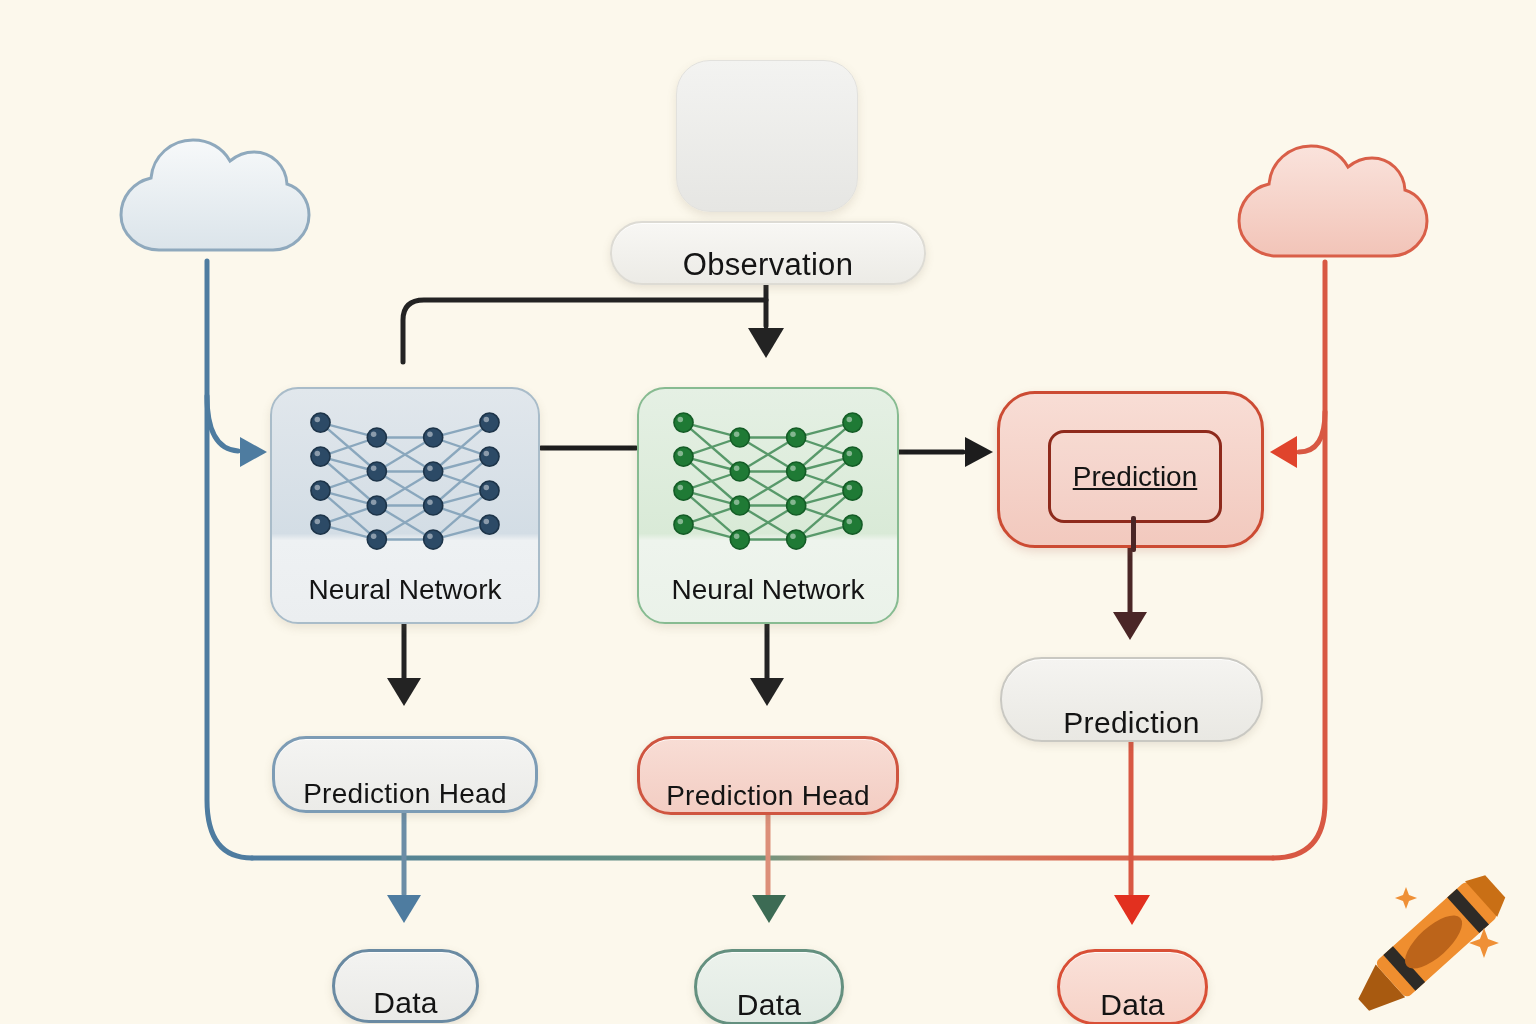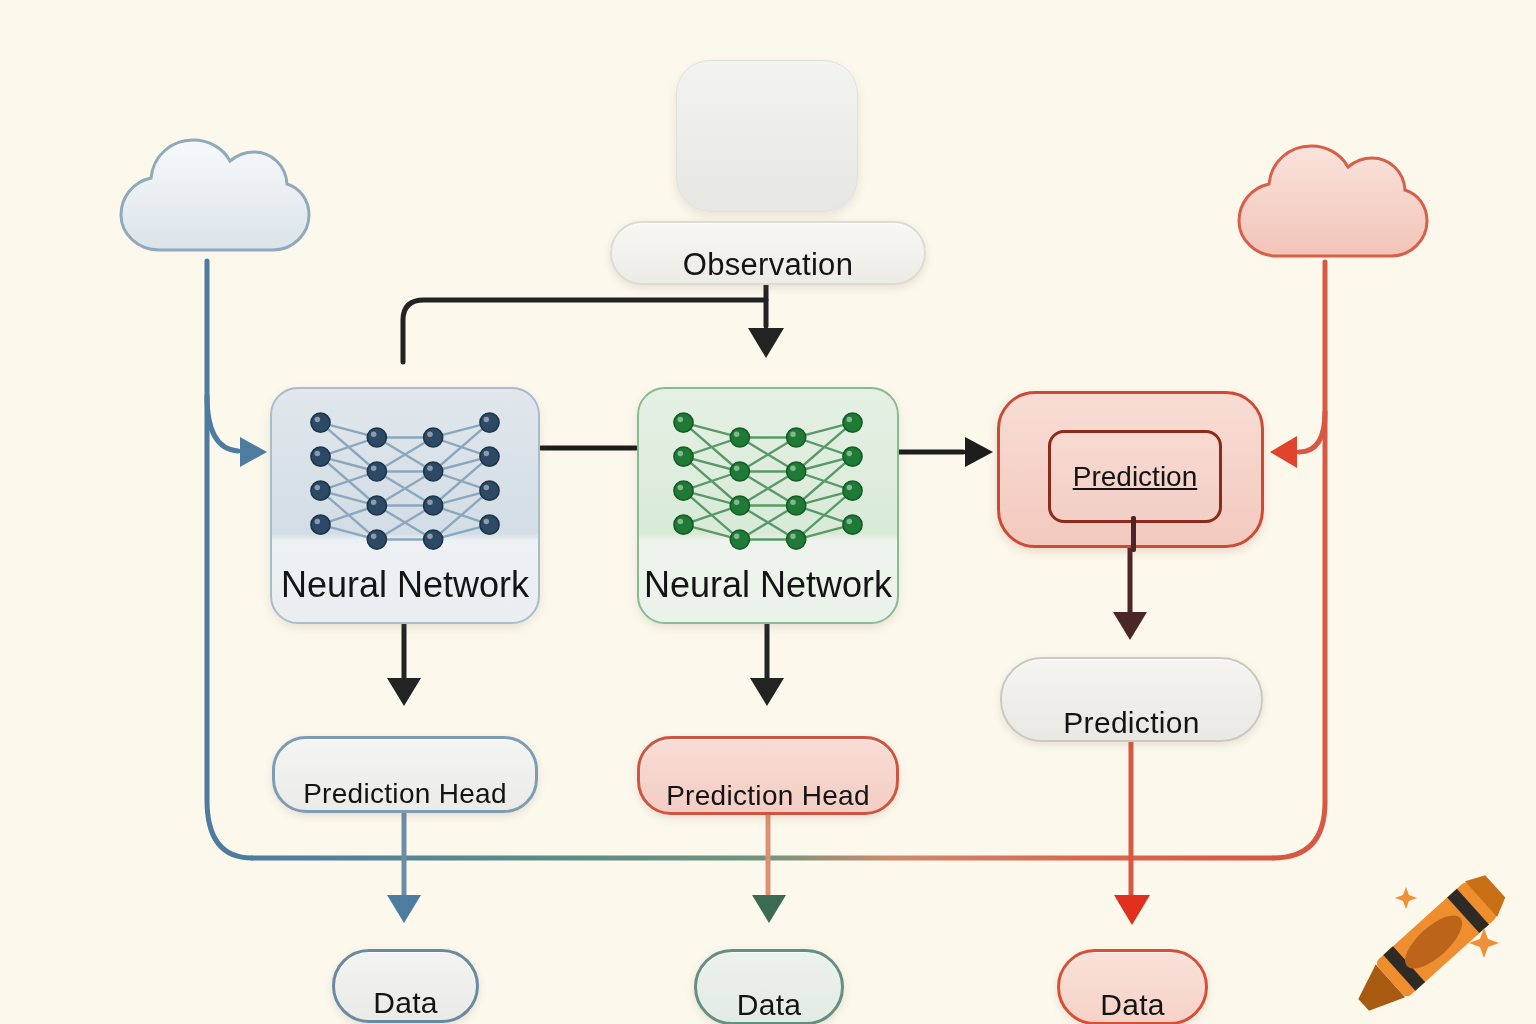--- a/index.html
+++ b/index.html
@@ -23,21 +23,21 @@
   .tile{
     background:linear-gradient(180deg,#f3f3f1,#e6e6e3);
     border-radius:34px;border:1px solid #e2e1dd;
     box-shadow:0 4px 10px rgba(120,105,80,.15);
   }
   .nnbox{
     border-radius:28px;flex-direction:column;justify-content:flex-start;
     box-shadow:0 4px 10px rgba(120,105,80,.14);
   }
   .nnbox .nn-svg{display:block;margin:16px auto 0;}
-  .nnbox .boxlabel{position:absolute;bottom:16px;width:100%;text-align:center;font-size:36px;}
+  .nnbox .boxlabel{position:absolute;bottom:16px;width:100%;text-align:center;font-size:28px;}
   .nn-blue{background:linear-gradient(180deg,#e1e7ec,#d3dde5 62%,#eef1f3 65%,#ebeef0);border:2px solid #a9bcc9;}
   .nn-green{background:linear-gradient(180deg,#e5f0e4,#d9ead7 62%,#eef4ed 65%,#eaf2e9);border:2px solid #87bb91;}
   .predbox{
     background:linear-gradient(180deg,#f8ddd5,#f2c9be);
     border:3px solid #cc4b33;border-radius:38px;
     box-shadow:0 4px 10px rgba(160,80,60,.18);
   }
   .predinner{
     position:absolute;left:48px;top:36px;width:168px;height:87px;
     border:3px solid #8e2a1c;border-radius:16px;

